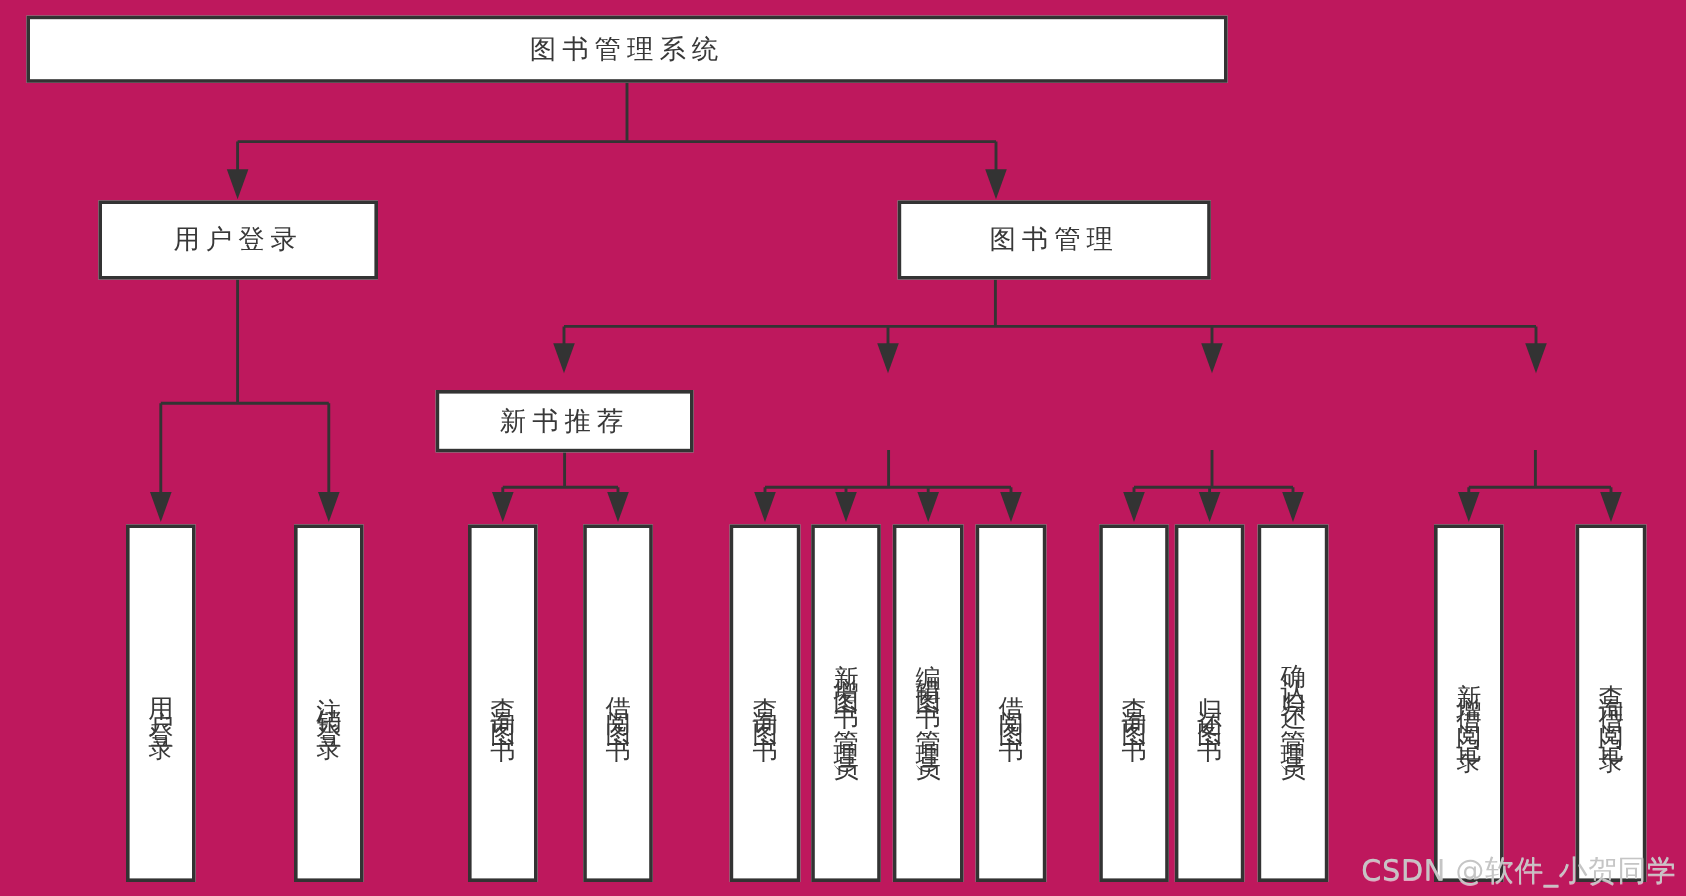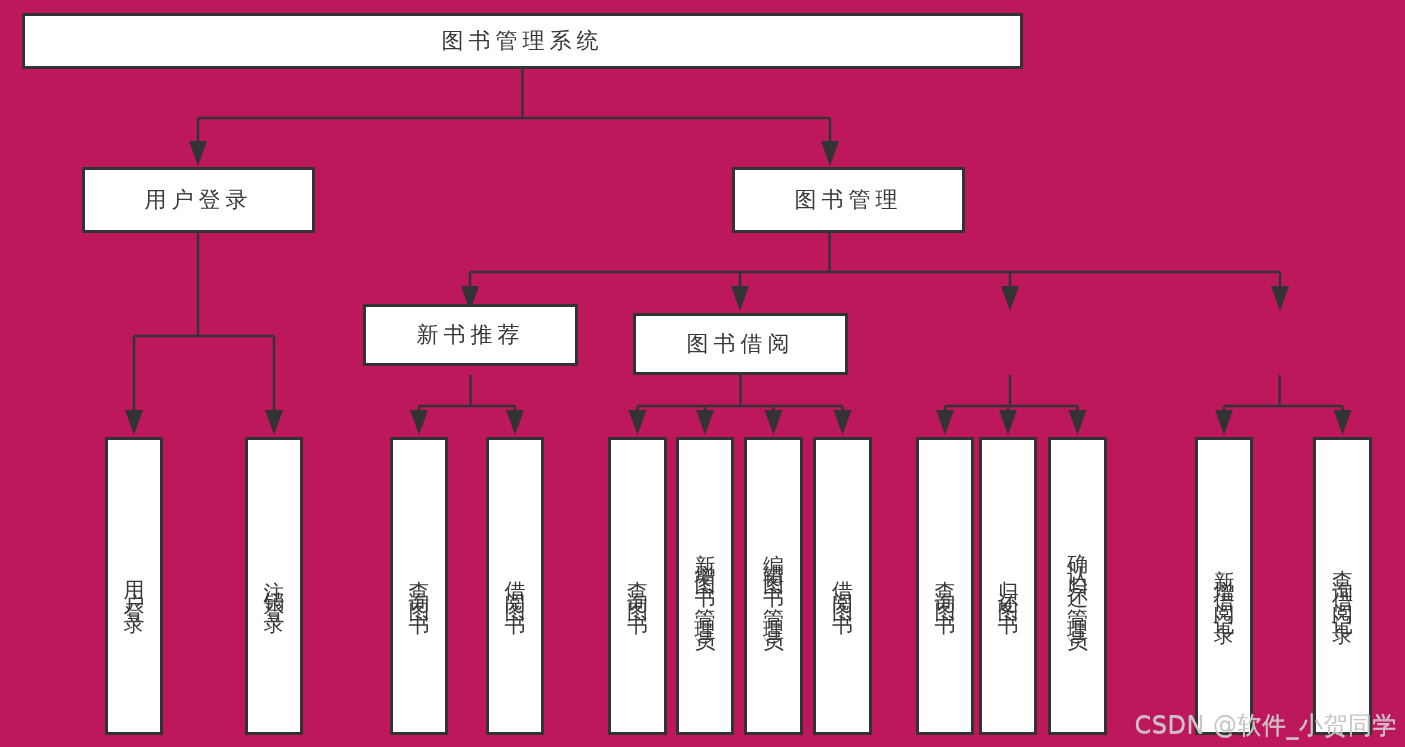--- a/index.html
+++ b/index.html
@@ -78,24 +78,23 @@
       <use href="#arrow" x="1008" y="435"></use>
       <use href="#arrow" x="1077.5" y="435"></use>
       <use href="#arrow" x="1224" y="435"></use>
       <use href="#arrow" x="1342.5" y="435"></use>
     </g>
   </svg>
 
   <div class="hnode" style="left:22px;top:13px;width:1001px;height:56px;">图书管理系统</div>
 
   <div class="hnode" style="left:82px;top:167px;width:233px;height:66px;">用户登录</div>
-  <div class="hnode" style="left:732px;top:167px;width:233px;height:66px;">图书管理</div>
+  <div class="hnode" style="left:748px;top:167px;width:261px;height:66px;">图书管理</div>
 
-  <div class="hnode" style="left:363px;top:304px;width:215px;height:62px;">新书推荐</div>
-  <div class="hnode" style="left:633px;top:313px;width:215px;height:62px;">图书借阅</div>
+  <div class="hnode" style="left:363px;top:325px;width:215px;height:52px;">新书推荐</div>
 
   <div class="vnode" style="left:105px;top:437px;width:58px;height:298px;">用户登录</div>
   <div class="vnode" style="left:245px;top:437px;width:58px;height:298px;">注销登录</div>
 
   <div class="vnode" style="left:390px;top:437px;width:58px;height:298px;">查询图书</div>
   <div class="vnode" style="left:486px;top:437px;width:58px;height:298px;">借阅图书</div>
 
   <div class="vnode" style="left:608px;top:437px;width:59px;height:298px;">查询图书</div>
   <div class="vnode" style="left:676px;top:437px;width:58px;height:298px;">新增图书（管理员）</div>
   <div class="vnode" style="left:744px;top:437px;width:59px;height:298px;">编辑图书（管理员）</div>

